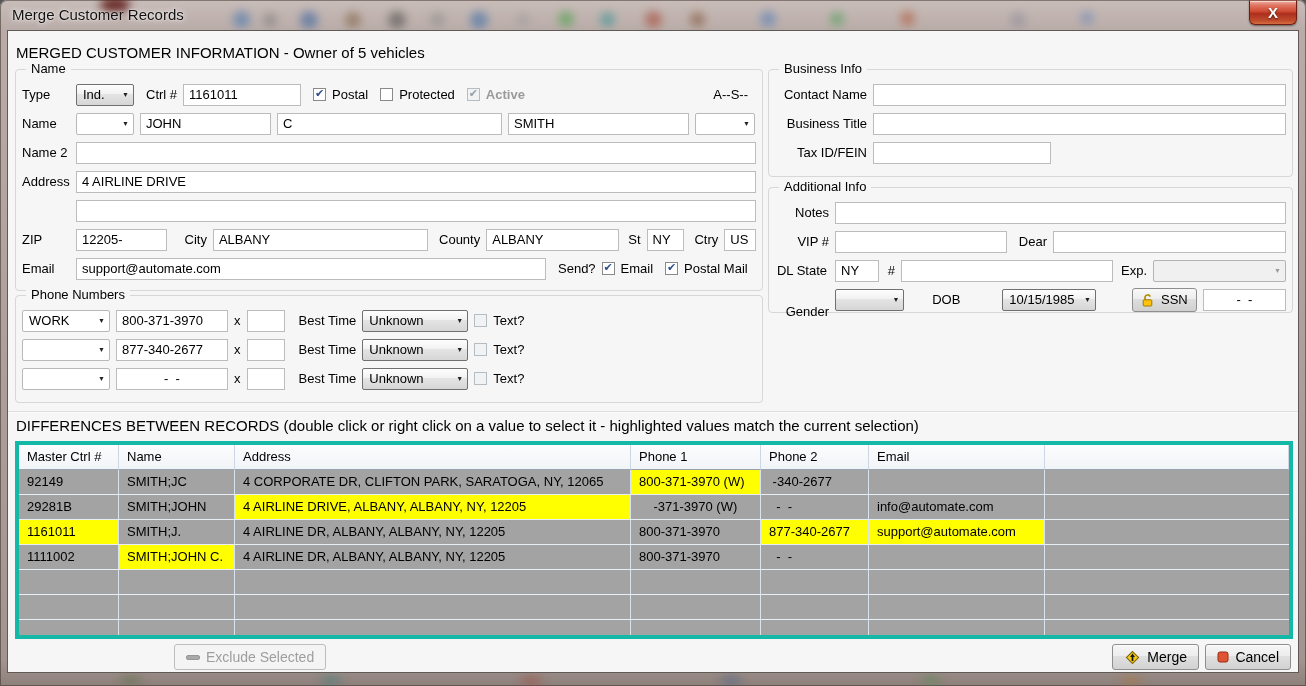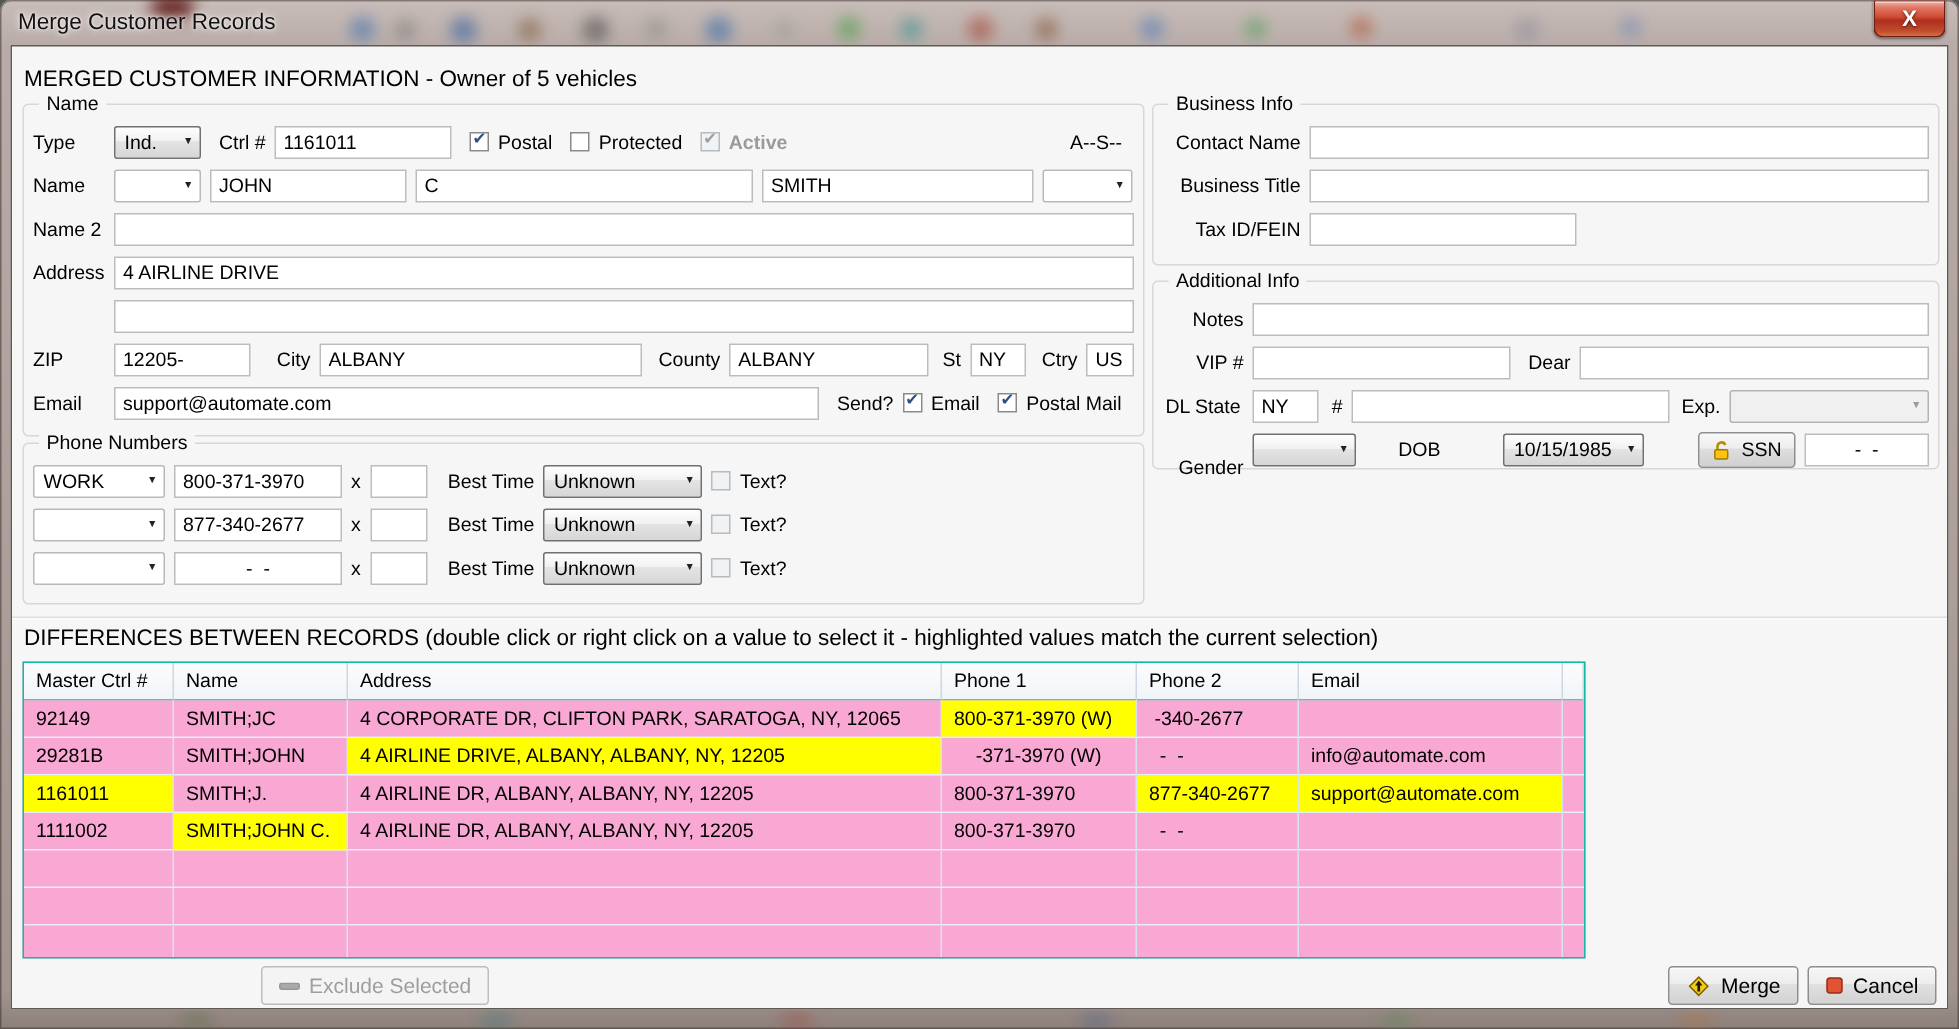--- a/index.html
+++ b/index.html
@@ -58,22 +58,22 @@
 
   .status-flags { margin-left:auto; margin-right:8px; }
 
   
   .rlbl { text-align:right; white-space:nowrap; flex:0 0 auto; padding-right:6px; }
 
   .hr-divider { position:absolute; left:0; right:0; top:380px;
     border-top:1px solid #dedede; border-bottom:1px solid #fcfcfc; }
 
   
-  .dtable { position:absolute; left:7px; top:410px; width:1042px; height:198px; overflow:hidden;
-    background:#f9a8d4; border:1px solid #14b8a6; }
+  .dtable { position:absolute; left:7px; top:410px; width:1278px; height:198px; overflow:hidden;
+    background:#a3a3a3; border:4px solid #14b8a6; }
   .trow { display:grid; grid-template-columns:100px 116px 396px 130px 108px 176px 1fr; height:25px; }
   .trow.head { background:linear-gradient(180deg,#fbfcfd,#f1f4f7); }
   .tc { border-right:1px solid #d9e3ee; border-bottom:1px solid #e8eef5; padding:0 4px 0 8px;
     line-height:24px; white-space:pre; overflow:hidden; }
   .trow.head .tc { border-right:1px solid #ccd7e3; border-bottom:1px solid #99a3ad; }
   .tc.hl { background:#ffff00; }
   .tc:last-child { border-right:none; }
 
   
   .btn { position:absolute; top:613px; height:26px; display:inline-flex; align-items:center; gap:6px;

